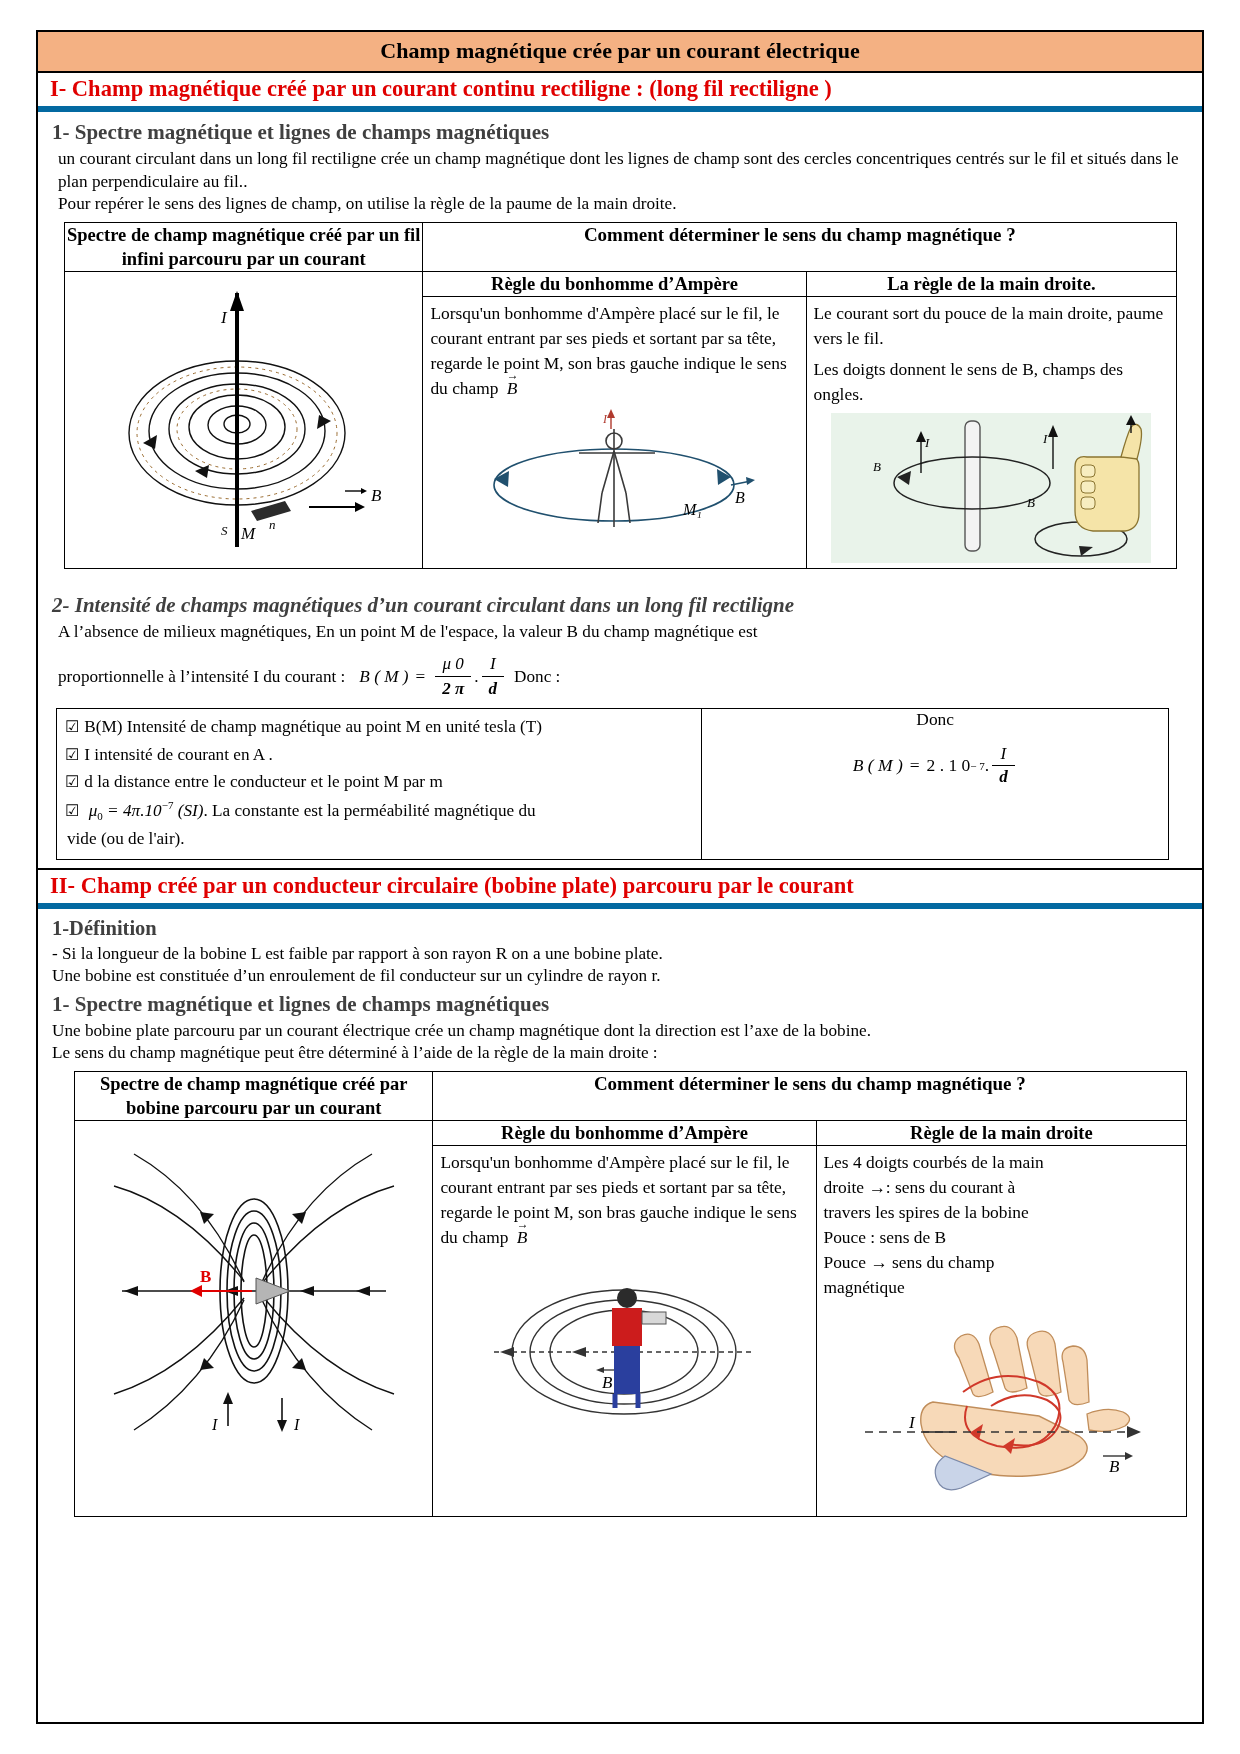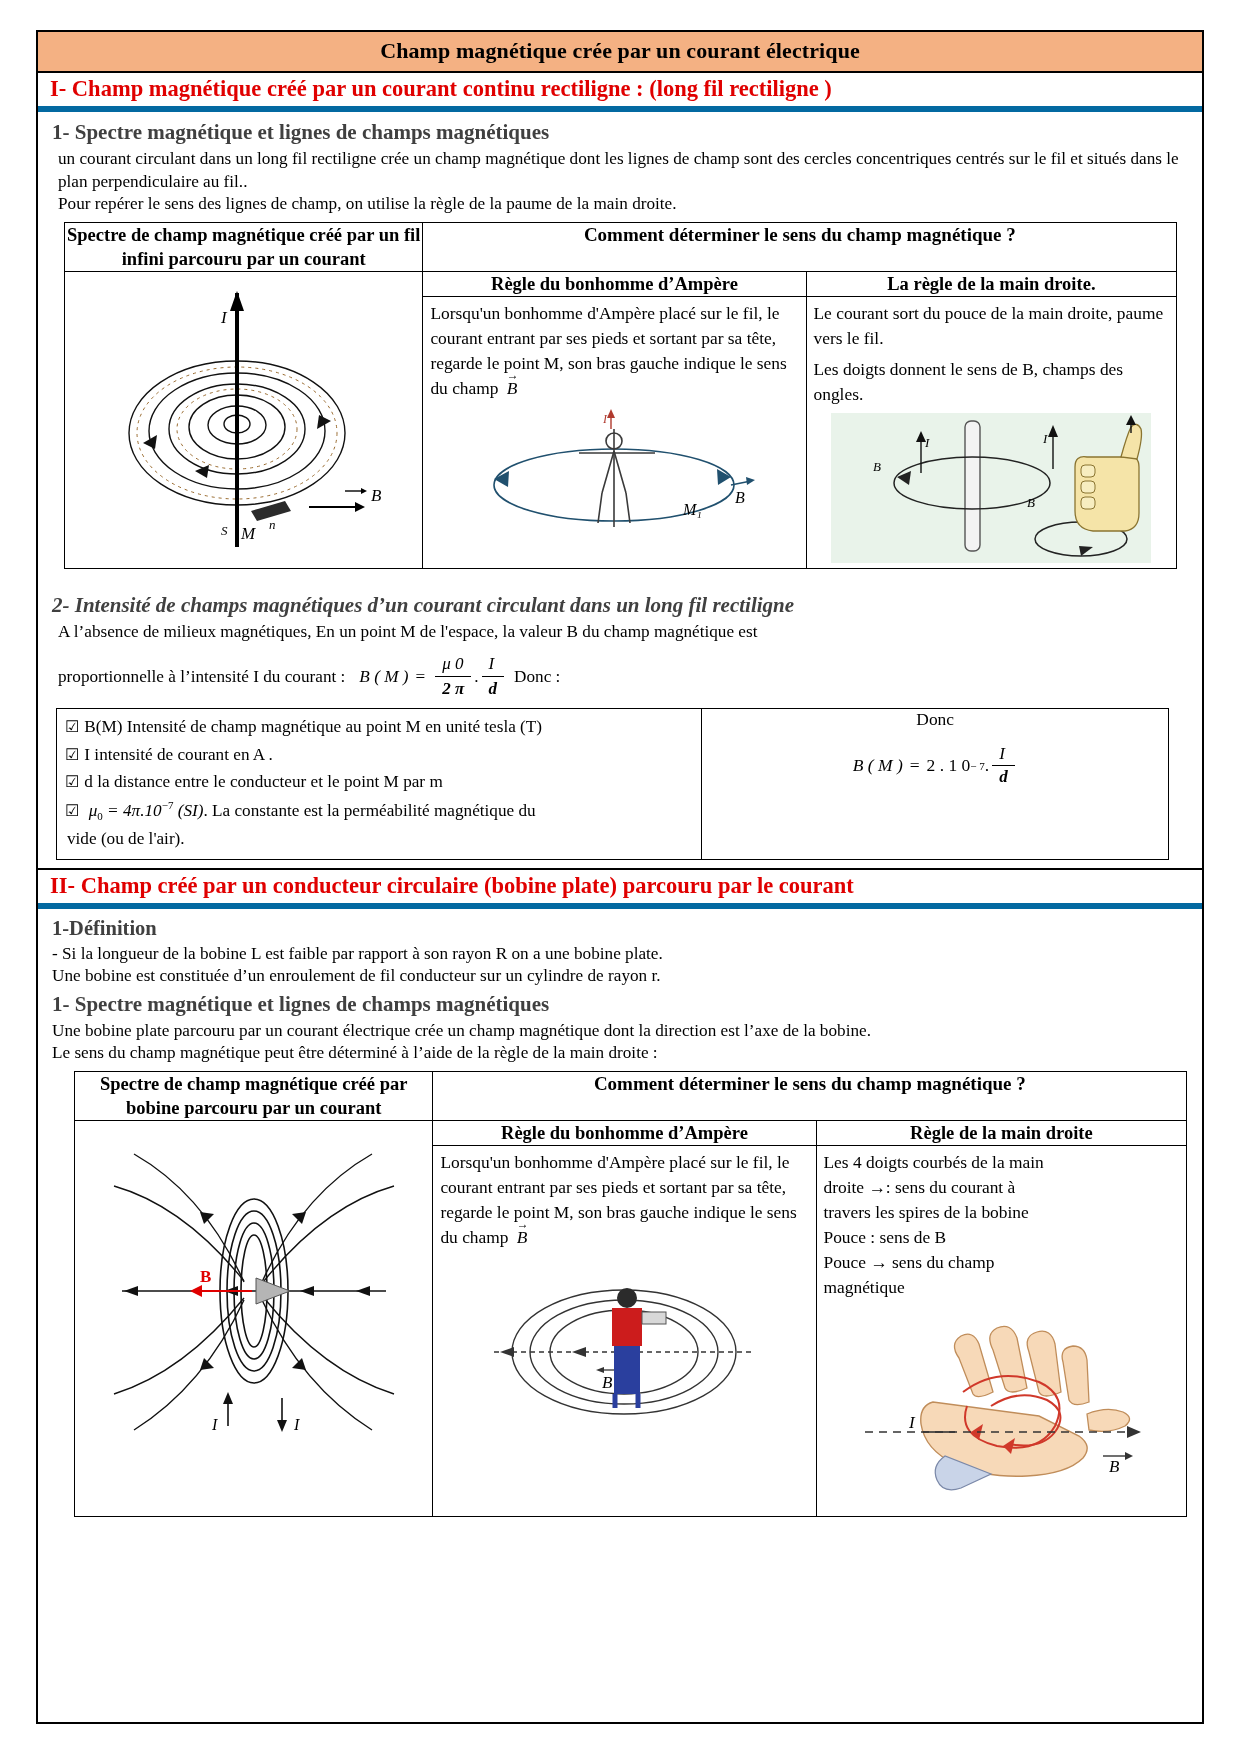--- a/index.html
+++ b/index.html
@@ -101,21 +101,21 @@
     margin:10px 0 8px 6px;
     display:flex;
     align-items:center;
     flex-wrap:wrap;
     gap:0;
   }
   .mathitalic { font-style:italic; font-family:"Liberation Serif", serif; }
   .frac {
     display:inline-flex;
     flex-direction:column;
-    text-align:left;
+    text-align:center;
     vertical-align:middle;
     margin:0 3px;
     font-size:17px;
   }
   .frac .num { border-bottom:1px solid #000; padding:0 7px 1px 7px; }
   .frac .den { padding:1px 7px 0 7px;font-weight:bold; }
   .sp { display:inline-block; width:7px; }
 
   
   ul.chk { list-style:none; margin:0; padding:5px 6px 5px 8px; }

